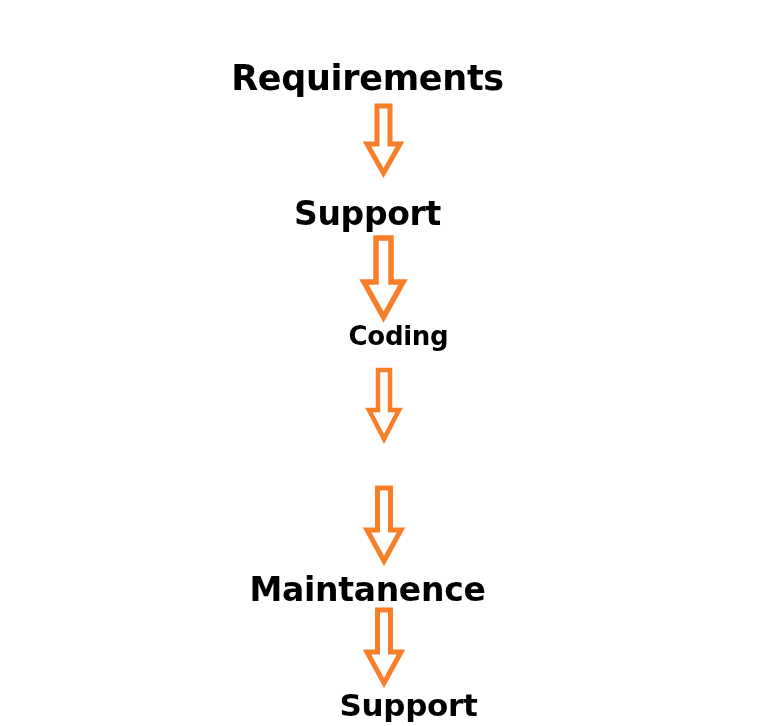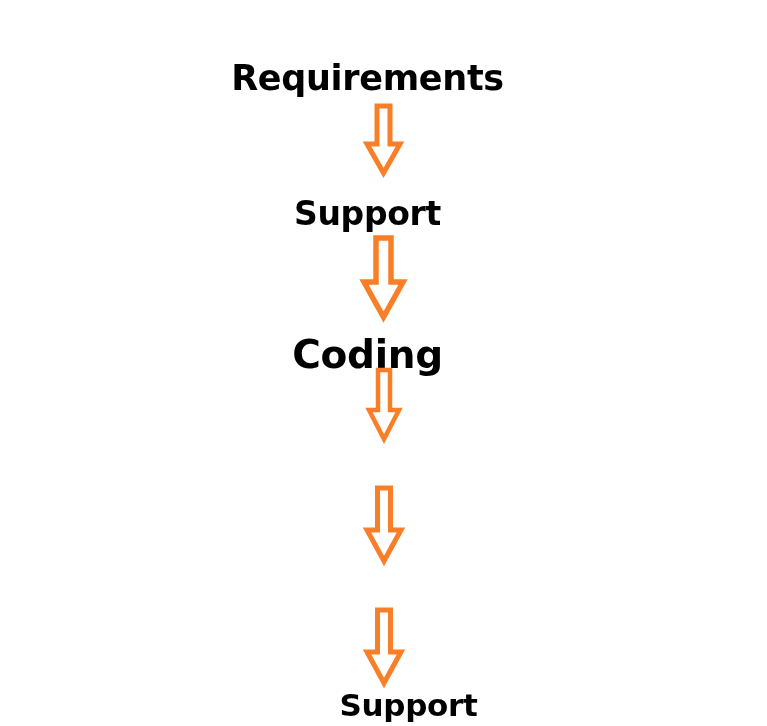--- a/index.html
+++ b/index.html
@@ -44,21 +44,21 @@
     pointer-events: none;
   }
   .arrow-connector svg {
     display: block;
     overflow: visible;
   }
 
   
   .stage-0 { top: 61px;  font-size: 35px; }
   .stage-1 { top: 197px; font-size: 33px; }
-  .stage-2 { top: 335px; font-size: 39px; }
+  .stage-2 { top: 323px; font-size: 26px; padding-left: 31px; }
   .stage-3 { top: 450px; font-size: 33px; }
   .stage-4 { top: 573px; font-size: 33px; }
   .stage-5 { top: 690px; font-size: 31px; padding-left: 41px; }
 
   
   .arrow-0 { top: 104px; }
   .arrow-1 { top: 236px; }
   .arrow-2 { top: 368px; }
   .arrow-3 { top: 486px; }
   .arrow-4 { top: 608px; }
@@ -92,20 +92,21 @@
     </svg>
   </div>
 
 
   <div class="arrow-connector arrow-3">
     <svg width="40" height="78" viewBox="0 0 40 78" aria-hidden="true">
       <path d="M13.5 2 L26.5 2 L26.5 44 L37 44 L20 75 L3 44 L13.5 44 Z" fill="none" stroke="#F97E28" stroke-width="5" stroke-linejoin="miter" stroke-linecap="butt"></path>
     </svg>
   </div>
 
+  <div class="stage-label stage-4" style="color: rgb(0, 0, 0);">Maintanence</div>
 
   <div class="arrow-connector arrow-4">
     <svg width="40" height="78" viewBox="0 0 40 78" aria-hidden="true">
       <path d="M13.5 2 L26.5 2 L26.5 44 L37 44 L20 75 L3 44 L13.5 44 Z" fill="none" stroke="#F97E28" stroke-width="5" stroke-linejoin="miter" stroke-linecap="butt"></path>
     </svg>
   </div>
 
   <div class="stage-label stage-5" style="color: rgb(0, 0, 0);">Support</div>
 
 </div>

